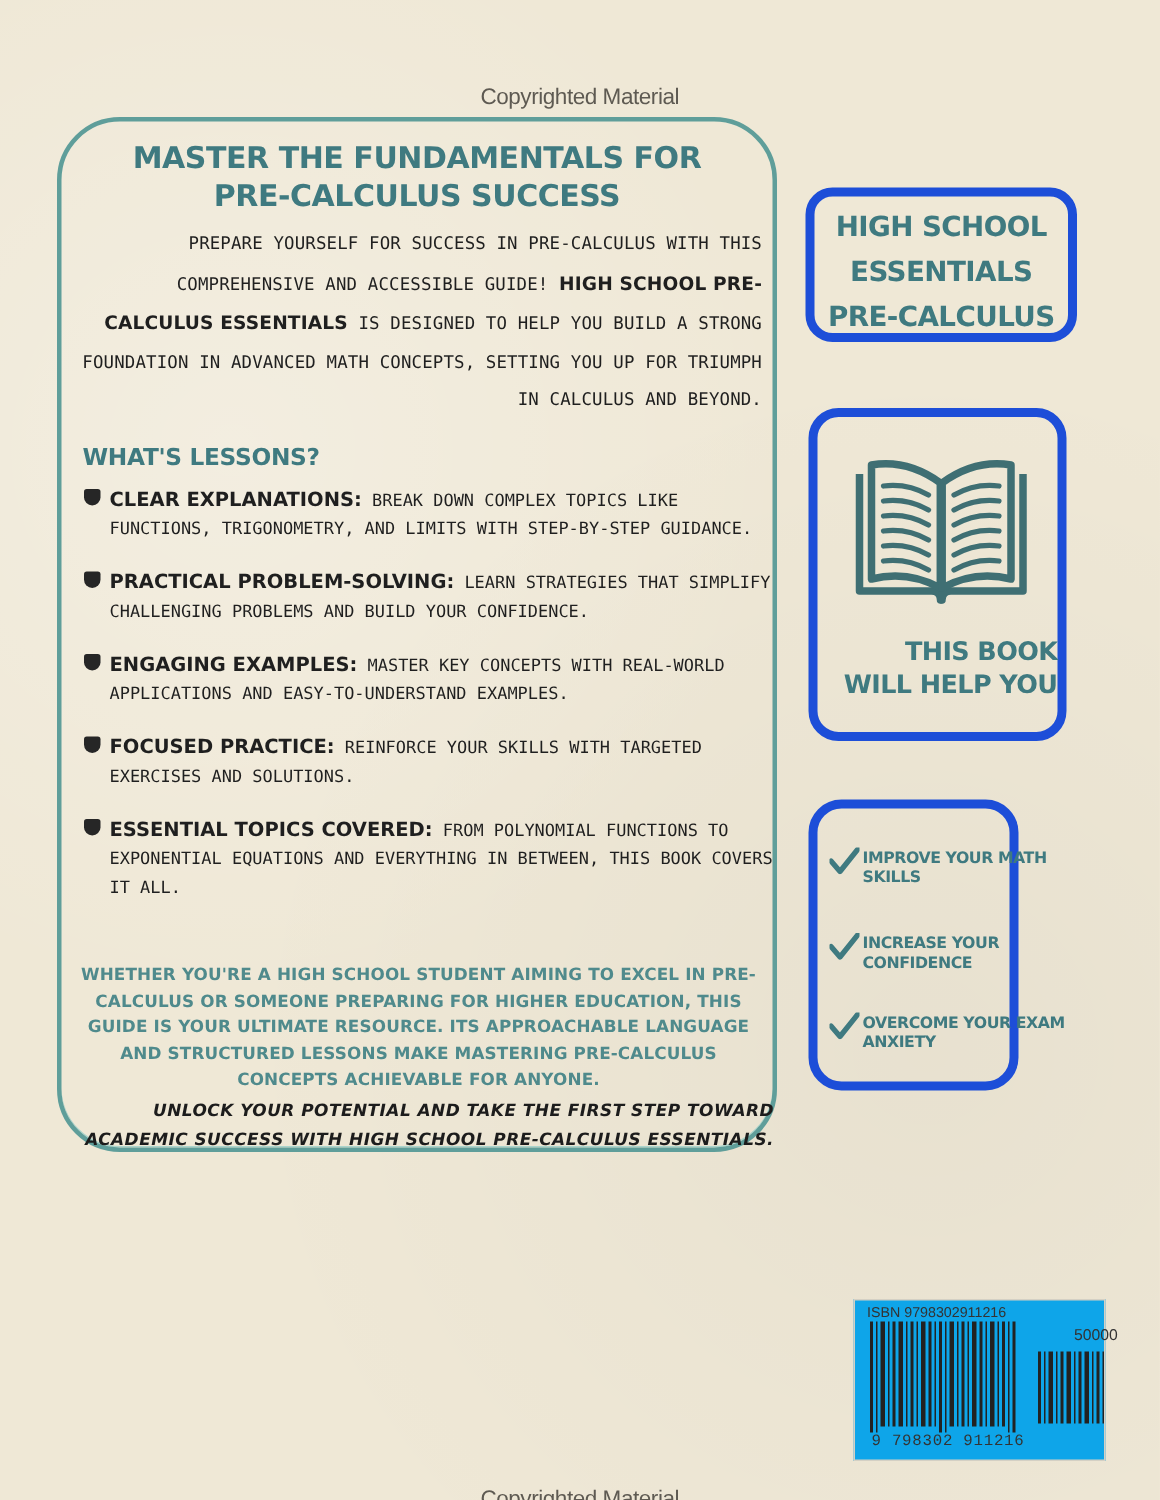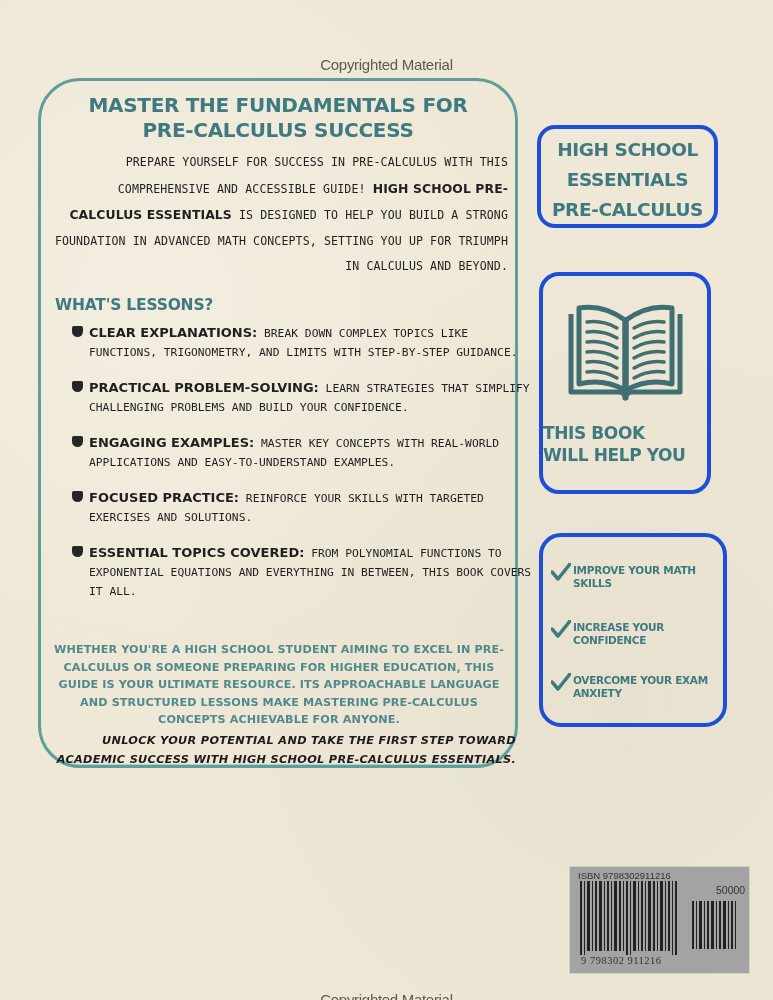--- a/index.html
+++ b/index.html
@@ -32,21 +32,21 @@
   .intro {
     position:absolute; left:48px; top:150px; width:460px; text-align:right;
     font-family:"DejaVu Sans Mono", monospace; font-size:11.6px; line-height:25.6px;
     color:#1f1f1f; letter-spacing:0.1px;
   }
   .intro b { font-family:"DejaVu Sans", sans-serif; font-weight:bold; font-size:12.4px; }
   .inside-title {
     position:absolute; left:55px; top:296px; font-weight:bold; font-size:15.5px;
     color:#3f7a80; letter-spacing:-0.2px;
   }
-  .features { position:absolute; left:72px; top:323px; width:460px; }
+  .features { position:absolute; left:56px; top:323px; width:460px; }
   .feature { position:relative; padding-left:17px; margin-bottom:17px; }
   .feature .bullet {
     position:absolute; left:0; top:3px; width:11px; height:11px;
     background:#262626; border-radius:2px 2px 6px 6px;
   }
   .feature .lbl {
     font-family:"DejaVu Sans", sans-serif; font-weight:bold; font-size:13px; color:#1f1f1f;
   }
   .feature .txt {
     font-family:"DejaVu Sans Mono", monospace; font-size:11.3px; color:#1f1f1f;
@@ -57,55 +57,55 @@
     font-family:"DejaVu Sans", sans-serif; font-weight:bold; font-size:11.2px; line-height:17.5px;
     color:#4f8a8c; letter-spacing:0.1px;
   }
   .closing {
     position:absolute; left:40px; top:731px; width:476px; text-align:right;
     font-family:"DejaVu Sans", sans-serif; font-weight:bold; font-style:italic;
     font-size:11.3px; line-height:19px; color:#1c1c1c; letter-spacing:0.3px;
   }
 
   .box {
-    position:absolute; border:4px solid #1d4ed8; border-radius:18px; box-sizing:border-box;
+    position:absolute; border:6px solid #1d4ed8; border-radius:18px; box-sizing:border-box;
   }
   .title-box { left:537px; top:125px; width:181px; height:103px; }
   .title-box .t {
     position:absolute; left:0; top:6px; width:100%; text-align:center;
     font-weight:bold; color:#3f7a80; font-size:18.5px; line-height:30px; letter-spacing:-0.4px;
   }
   .book-box { left:539px; top:272px; width:172px; height:222px; border-radius:20px; }
   .book-box svg { position:absolute; left:20px; top:24px; }
   .book-box .t {
-    position:absolute; left:0; top:146px; width:100%; text-align:left;
+    position:absolute; left:0; top:146px; width:100%; text-align:right;
     font-weight:bold; color:#3f7a80; font-size:17px; line-height:22px; letter-spacing:-0.4px;
   }
-  .check-box { left:539px; top:533px; width:188px; height:194px; border-radius:22px; }
+  .check-box { left:539px; top:533px; width:140px; height:194px; border-radius:22px; }
   .check-item { position:absolute; left:8px; width:160px; }
   .check-item .ck { position:absolute; left:0; top:0; }
   .check-item .t {
     position:absolute; left:22px; top:1px; width:138px;
     font-weight:bold; color:#3f7a80; font-size:10.5px; line-height:13px; letter-spacing:-0.3px;
   }
 
   .barcode {
-    position:absolute; left:569px; top:866px; width:181px; height:108px;
-    background:#a3a3a3; border:1px solid #d4d0c4; box-sizing:border-box;
+    position:absolute; left:569px; top:866px; width:168px; height:108px;
+    background:#0ea5e9; border:1px solid #d4d0c4; box-sizing:border-box;
   }
   .barcode .isbn {
     position:absolute; left:8px; top:3px; font-family:"Liberation Sans", sans-serif;
     font-size:9.5px; color:#333;
   }
   .barcode .price {
     position:absolute; left:146px; top:17px; font-family:"Liberation Sans", sans-serif;
     font-size:10.5px; color:#333;
   }
   .barcode .digits {
-    position:absolute; left:11px; top:88px; font-family:Liberation Serif, serif;
+    position:absolute; left:11px; top:88px; font-family:Liberation Mono, monospace;
     font-size:10.5px; color:#333; letter-spacing:0.5px;
   }
   .barcode svg { position:absolute; left:0; top:0; }
 </style>
 </head>
 <body>
 
 <div class="copyright top">Copyrighted Material</div>
 
 <div class="main-panel"></div>

